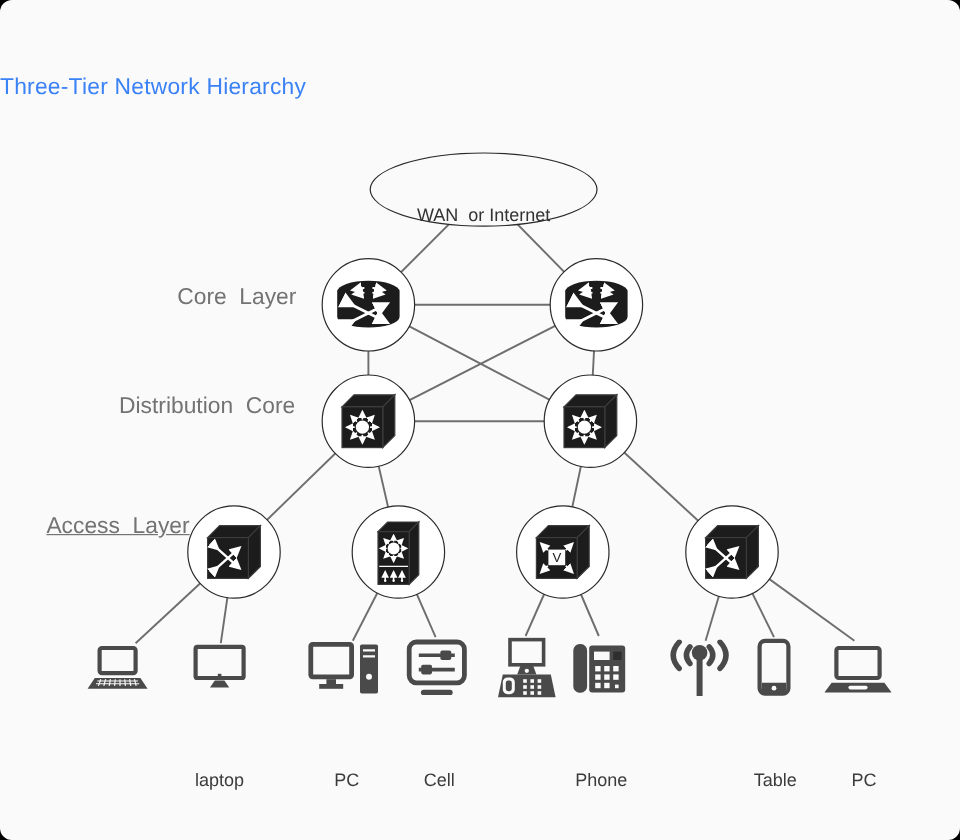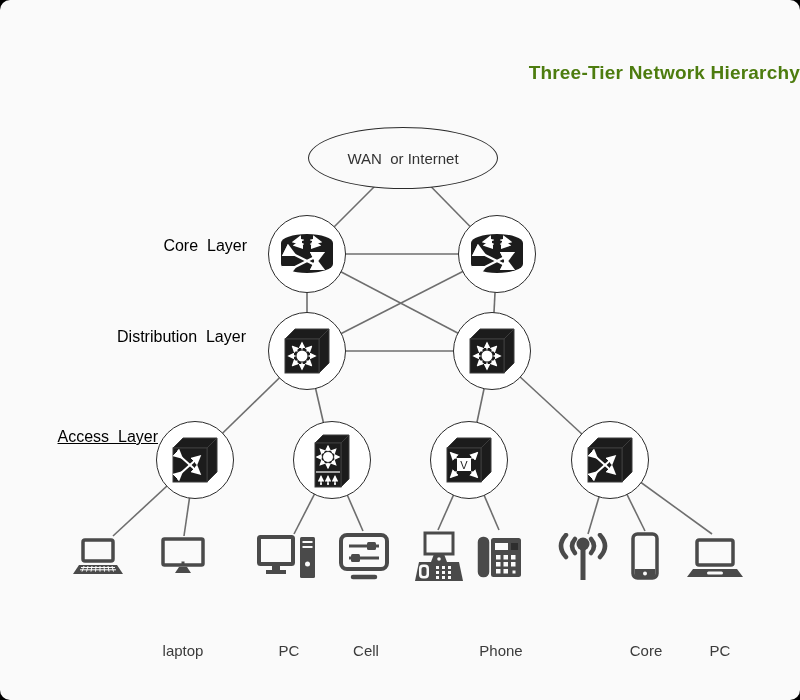--- a/index.html
+++ b/index.html
@@ -3,38 +3,38 @@
 <meta charset="utf-8">
 <style>
   html,body{margin:0;padding:0;background:#000;}
   *{box-sizing:border-box;}
   #canvas{
     position:relative;width:800px;height:700px;background:#fafafa;
     border-radius:10px;overflow:hidden;
     font-family:"Liberation Sans", sans-serif;
   }
   .title{
-    position:absolute;top:62px;left:0;width:100%;text-align:right;
-    font-size:19px;font-weight:700;color:#4d7c0f;letter-spacing:.2px;
+    position:absolute;top:62px;left:0;width:100%;text-align:left;
+    font-size:19px;font-weight:400;color:#3b82f6;letter-spacing:.2px;
   }
   #wires{position:absolute;left:0;top:0;}
   #wires line{stroke:#6e6e6e;stroke-width:1.6;}
   .cloud{
     position:absolute;left:308px;top:127px;width:190px;height:62px;
     background:#fafafa;border:1.6px solid #2b2b2b;border-radius:50%;
-    display:flex;align-items:center;justify-content:center;
+    display:flex;align-items:flex-end;justify-content:center;
     font-size:15px;color:#333;white-space:pre;
   }
   .node{
     position:absolute;width:78px;height:78px;border-radius:50%;
     background:#fff;border:1.8px solid #2b2b2b;
     display:flex;align-items:center;justify-content:center;
   }
   .layer-label{
-    position:absolute;font-size:16px;color:#000000;white-space:pre;
+    position:absolute;font-size:19px;color:#737373;white-space:pre;
   }
   .device{
     position:absolute;display:flex;align-items:center;justify-content:center;
   }
   .dev-label{
     position:absolute;font-size:15px;color:#3b3b3b;text-align:center;
     line-height:19px;transform:translateX(-50%);white-space:pre;
   }
 </style>
 </head>
@@ -66,21 +66,21 @@
     <line x1="610" y1="460" x2="588" y2="534"></line>
     <line x1="610" y1="460" x2="645" y2="531"></line>
     <line x1="610" y1="460" x2="712" y2="534"></line>
   </svg>
 
   <div class="cloud">
     <span>WAN  or Internet</span>
   </div>
 
   <div class="layer-label" style="right:553px;top:237px;">Core  Layer</div>
-  <div class="layer-label" style="right:554px;top:328px;">Distribution  Layer</div>
+  <div class="layer-label" style="right:554px;top:328px;">Distribution  Core</div>
   <div class="layer-label" style="right:642px;top:428px;text-decoration:underline;">Access  Layer</div>
 
   <div class="node" style="left:268px;top:215px;">
     <svg width="58" height="46" viewBox="0 0 58 46">
       <defs>
           <marker id="awr" markerWidth="6" markerHeight="6" refX="4" refY="3" orient="auto">
             <path d="M0,0 L6,3 L0,6 z" fill="#fff"></path>
           </marker>
         </defs>
       <path d="M3,12 a26,9 0 0 1 52,0 l0,21 a26,9 0 0 1 -52,0 z" fill="#1c1c1c"></path>
@@ -368,20 +368,20 @@
     <div>PC</div>
   </div>
   <div class="dev-label" style="left:366px;top:603px;">
     <div>Cell</div>
     <div>Device</div>
   </div>
   <div class="dev-label" style="left:501px;top:603px;">
     <div>Phone</div>
   </div>
   <div class="dev-label" style="left:646px;top:603px;">
-    <div>Core</div>
+    <div>Table</div>
     <div>Phone</div>
   </div>
   <div class="dev-label" style="left:720px;top:603px;">
     <div>PC</div>
   </div>
 
 </div>
 
 </body></html>

